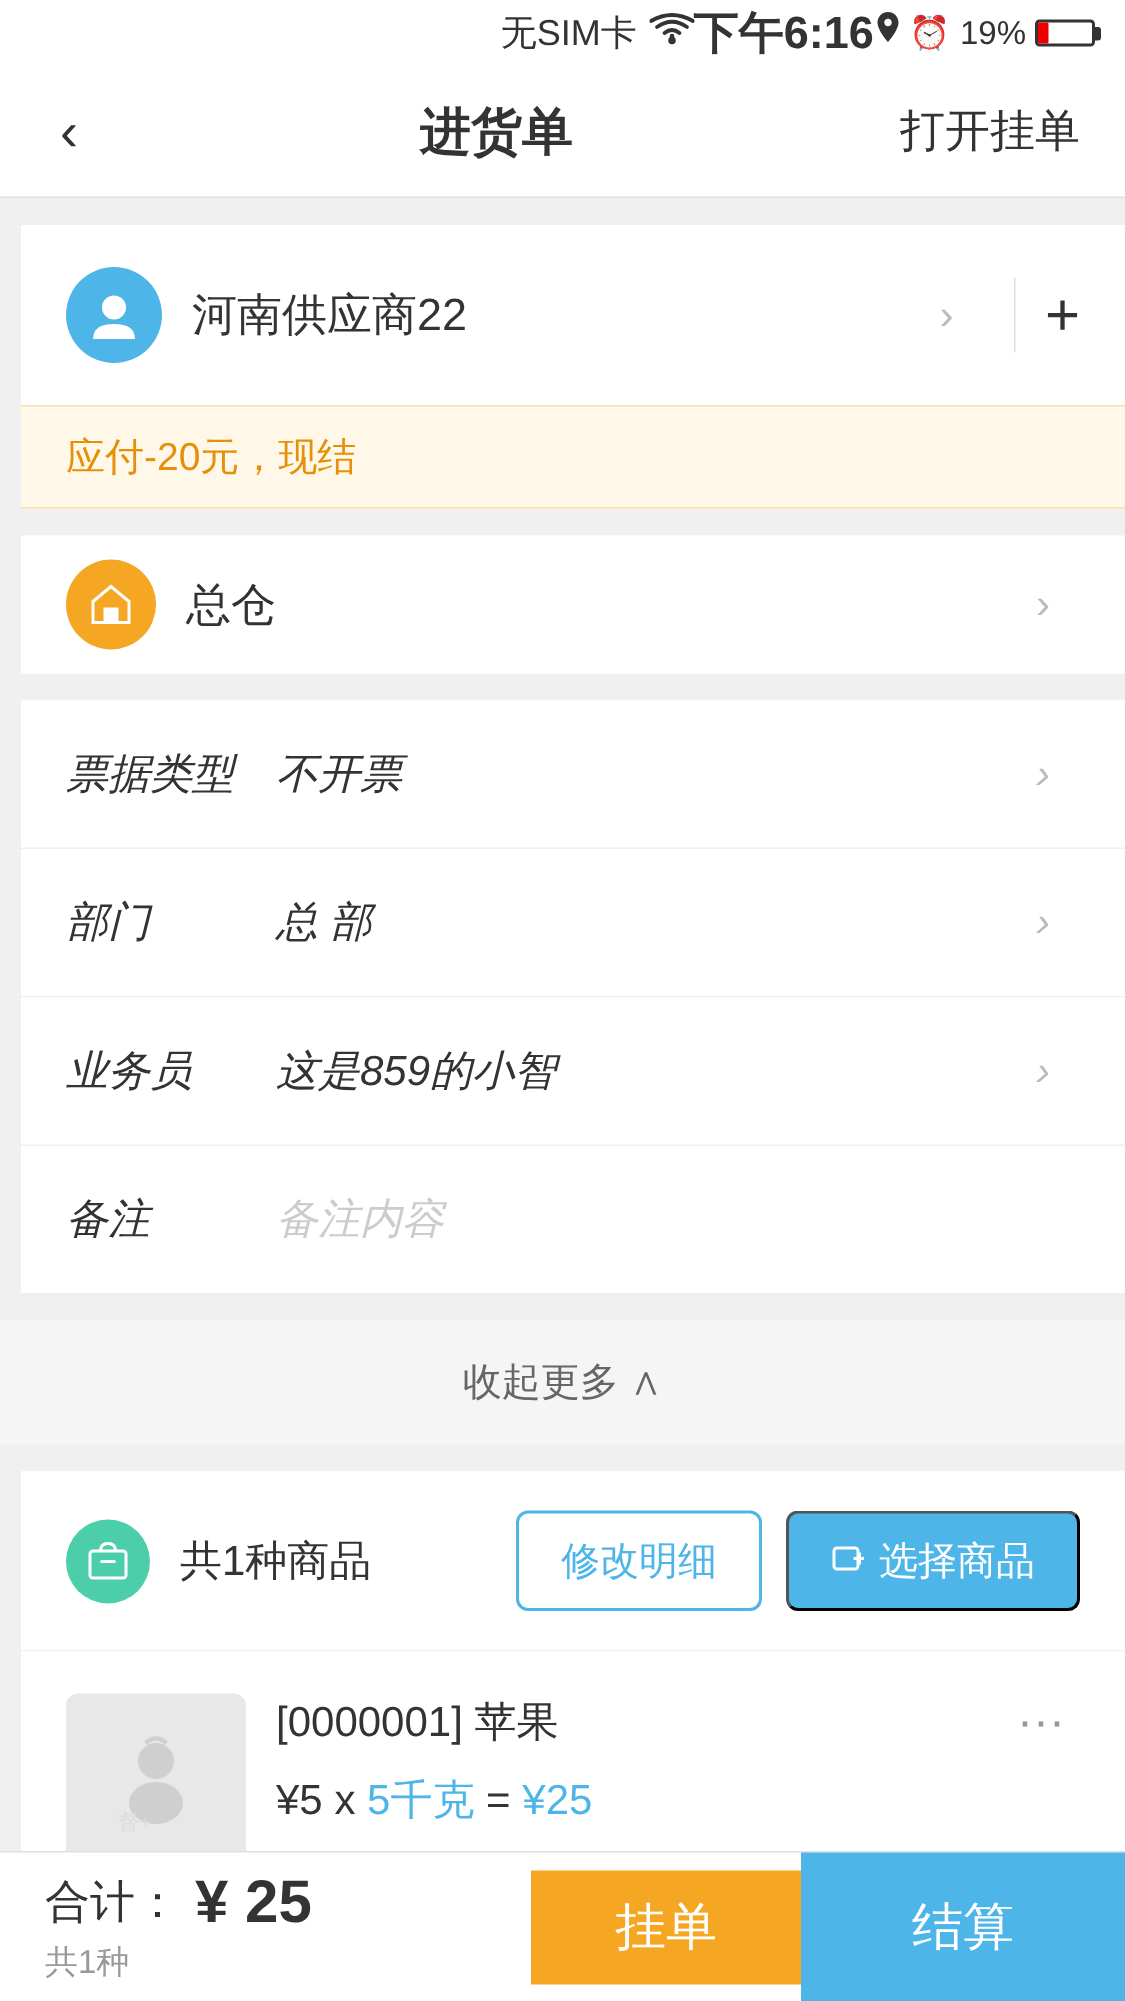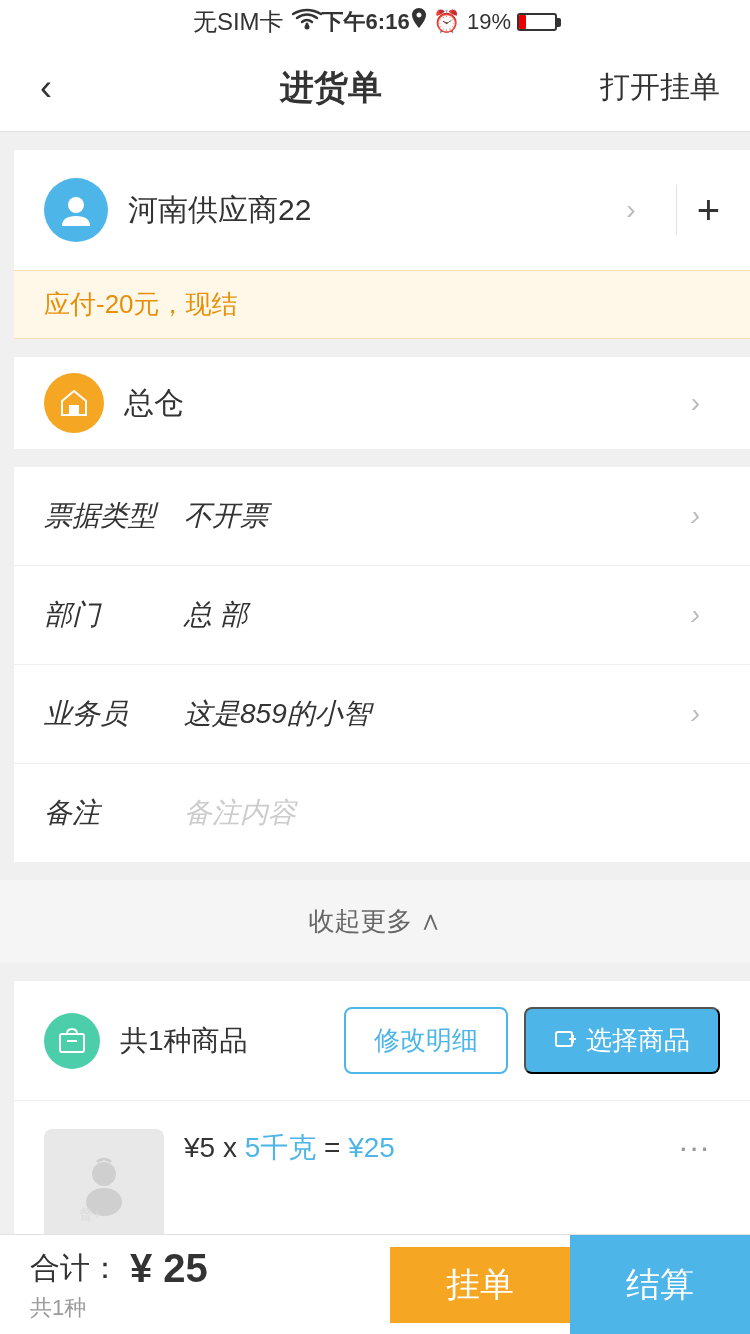--- a/index.html
+++ b/index.html
@@ -13,27 +13,27 @@
       color: #333;
     }
 
     
     .status-bar {
       width: 750px;
       height: 44px;
       background: #fff;
       display: flex;
       align-items: center;
-      justify-content: center;
+      justify-content: flex-end;
       padding: 0 20px;
       font-size: 24px;
       color: #333;
     }
     .status-left { display: flex; align-items: center; gap: 8px; }
-    .status-center { font-size: 22px; font-weight: 600; }
+    .status-center { font-size: 30px; font-weight: 600; }
     .status-right { display: flex; align-items: center; gap: 6px; font-size: 22px; }
     .battery {
       width: 40px; height: 18px;
       border: 2px solid #333;
       border-radius: 3px;
       position: relative;
       display: inline-flex;
       align-items: center;
     }
     .battery::after {
@@ -317,21 +317,21 @@
       height: 76px;
       background: #f5a623;
       color: #fff;
       font-size: 34px;
       display: flex;
       align-items: center;
       justify-content: center;
       cursor: pointer;
     }
     .btn-checkout {
-      width: 180px;
+      width: 216px;
       height: 100px;
       background: #4db5e8;
       color: #fff;
       font-size: 34px;
       display: flex;
       align-items: center;
       justify-content: center;
       cursor: pointer;
     }
 
@@ -454,20 +454,23 @@
     <div class="product-item">
       <div class="product-thumb">
         <svg viewBox="0 0 70 70" fill="#999">
           <circle cx="35" cy="20" r="12"></circle>
           <ellipse cx="35" cy="48" rx="18" ry="14"></ellipse>
           <path d="M28 8 Q35 2 42 8" fill="none" stroke="#999" stroke-width="3"></path>
           <text x="10" y="65" font-size="14" fill="#bbb">督+</text>
         </svg>
       </div>
       <div class="product-info">
+        <div class="product-name">
+          <span>[0000001] </span><span>苹果</span>
+        </div>
         <div class="product-price">
           <span>¥5 x </span><span class="price-highlight">5千克</span><span> = </span><span class="price-highlight">¥25</span>
         </div>
       </div>
       <span class="product-more">···</span>
     </div>
   </div>
 
   <div class="bottom-spacer"></div>
 </div>

